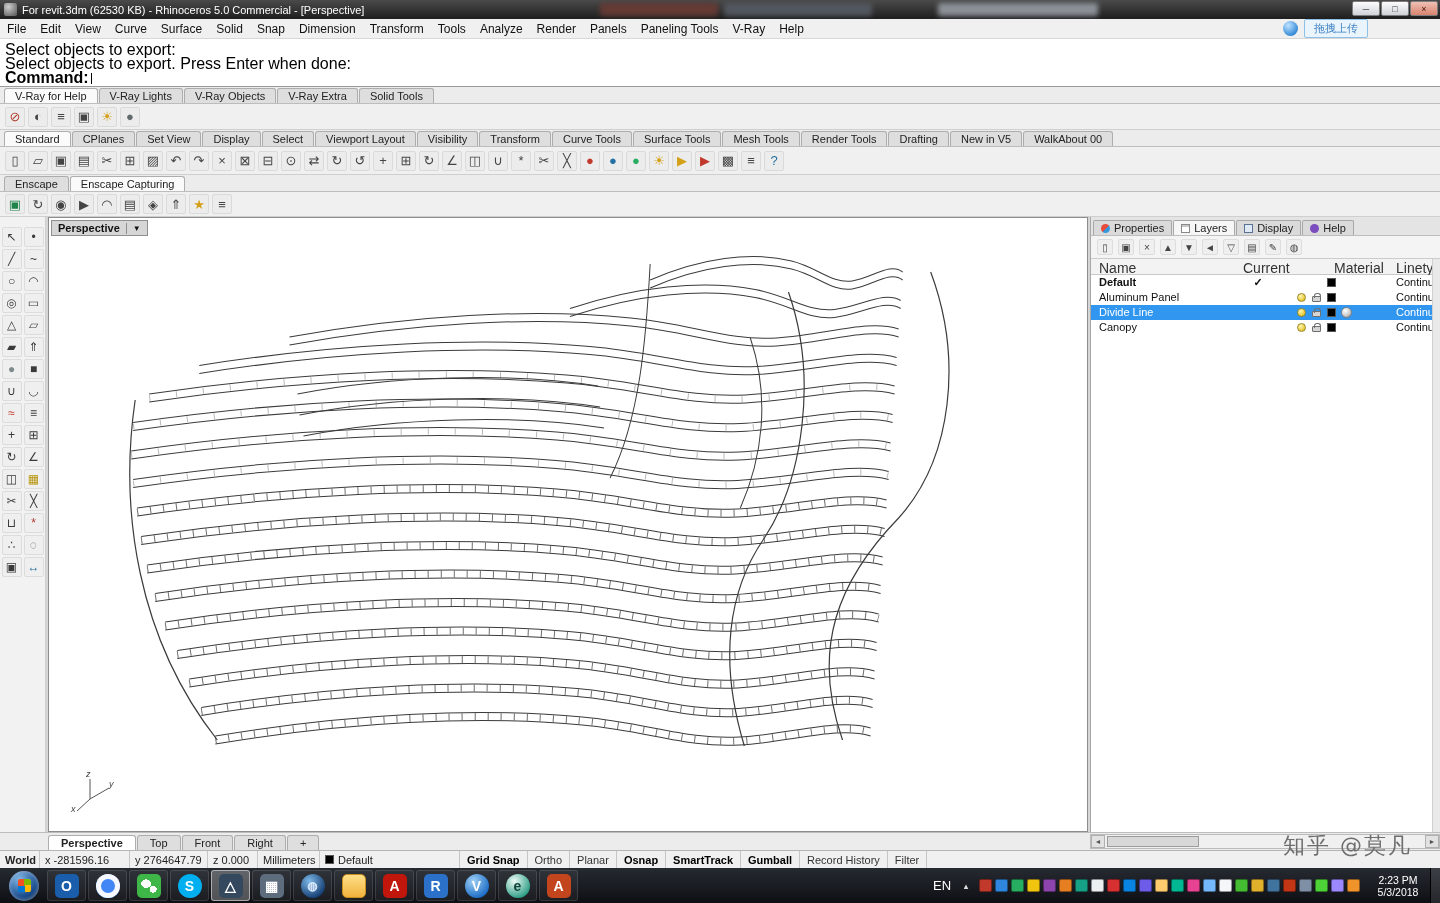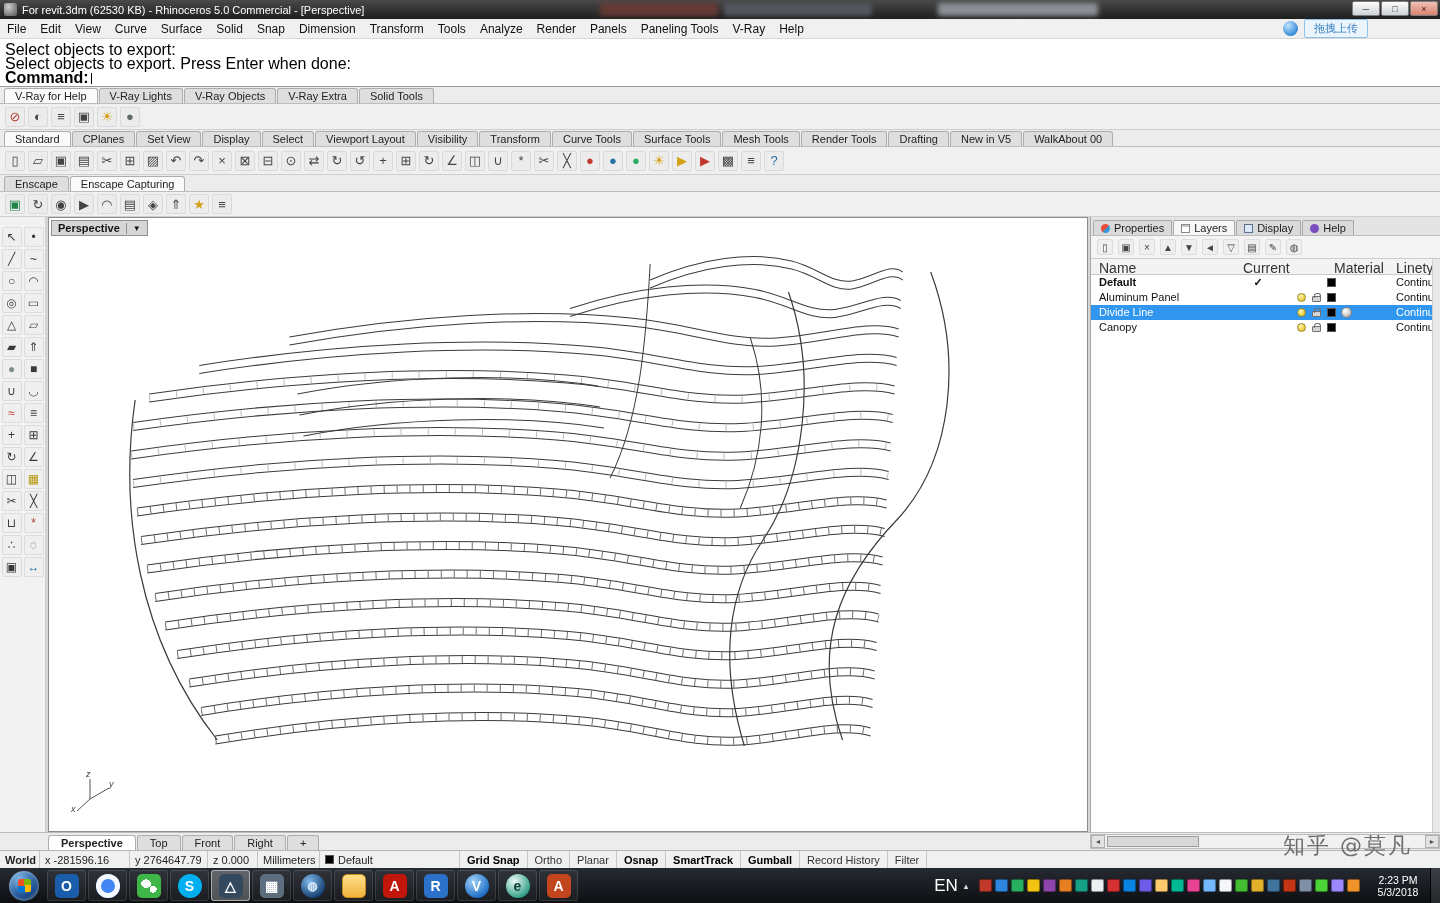--- a/index.html
+++ b/index.html
@@ -124,21 +124,21 @@
 .app.active{background:rgba(255,255,255,.28);border-color:rgba(255,255,255,.5);}
 .app-icon{width:24px;height:24px;border-radius:5px;display:flex;align-items:center;justify-content:center;font-size:14px;font-weight:bold;color:#fff;}
 .app-chrome{background:conic-gradient(#ea4335 0 120deg,#4285f4 0 240deg,#34a853 0 300deg,#fbbc05 0);border-radius:50%;box-shadow:inset 0 0 0 5px rgba(255,255,255,.95),inset 0 0 0 12px #4285f4;}
 .app-wechat{background:radial-gradient(7px 6px at 38% 40%,#fff 70%,rgba(0,0,0,0) 71%),radial-gradient(5px 5px at 67% 63%,#fff 70%,rgba(0,0,0,0) 71%),#3eb648;}
 .app-skype{border-radius:50%;}
 .app-web-browser{background:radial-gradient(circle at 35% 30%,#7db8e8,#123a6d 78%);border-radius:50%;color:#dbeafe;font-size:12px;}
 .app-file-explorer{background:linear-gradient(#ffe08a,#f1b23c);border:1px solid #c98f1e;}
 .app-vray-app{background:radial-gradient(circle at 35% 30%,#9fd0f5,#1769c4 78%);border-radius:50%;}
 .app-enscape-app{background:radial-gradient(circle at 35% 30%,#eefaf5,#2e9e86 75%);border-radius:50%;color:#10443a;}
 .taskbar-right{margin-left:auto;display:flex;align-items:center;}
-.lang{color:#fff;font-size:17px;width:26px;text-align:center;}
+.lang{color:#fff;font-size:13px;width:26px;text-align:left;}
 .tray-expand{color:#ddd;font-size:9px;width:14px;text-align:center;}
 .tray{display:flex;align-items:center;gap:3px;margin:0 6px;}
 .tray-icon{width:13px;height:13px;border-radius:2px;display:inline-block;border:1px solid rgba(0,0,0,.4);}
 .clock{color:#fff;font-size:10.5px;line-height:12px;text-align:center;width:64px;}
 .show-desktop{width:10px;height:35px;border-left:1px solid #000;background:rgba(255,255,255,.1);}
 
 
 .watermark{position:absolute;right:28px;bottom:42px;font-size:22px;color:#6e6e6e;letter-spacing:2px;z-index:60;font-family:"DejaVu Sans",sans-serif;}
 </style>
 </head>

